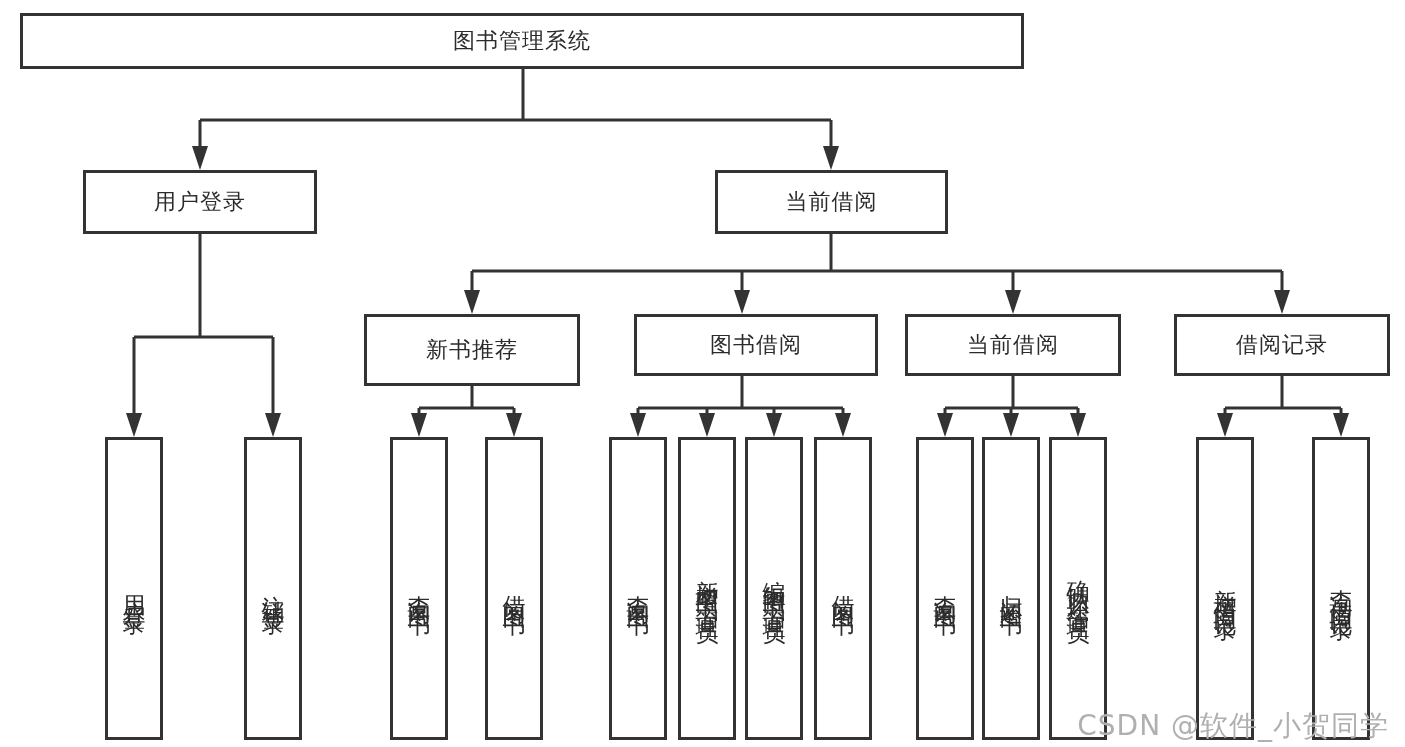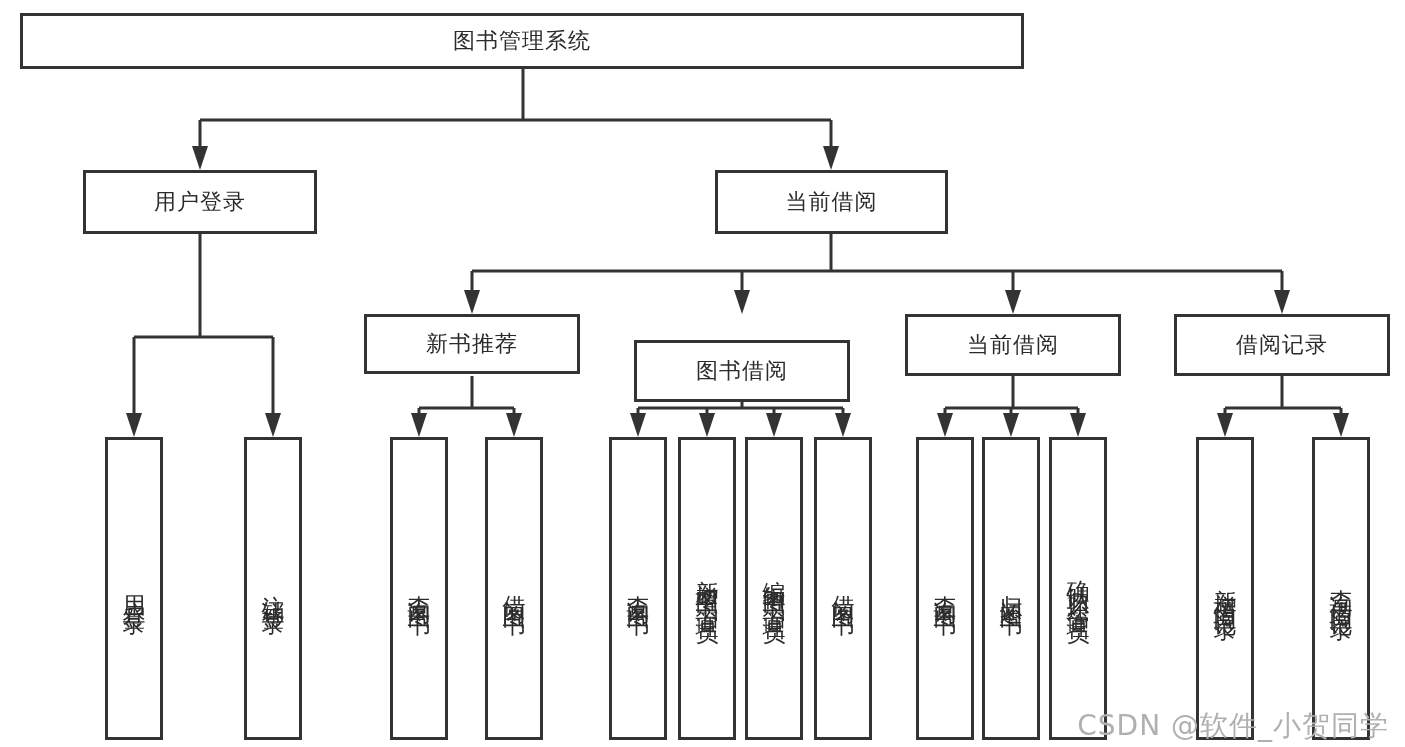--- a/index.html
+++ b/index.html
@@ -127,24 +127,24 @@
     <span>图书管理系统</span>
   </div>
 
   <div class="node h" style="left:83px; top:170px; width:234px; height:64px;">
     <span>用户登录</span>
   </div>
   <div class="node h" style="left:715px; top:170px; width:233px; height:64px;">
     <span>当前借阅</span>
   </div>
 
-  <div class="node h" style="left:364px; top:314px; width:216px; height:60px;">
+  <div class="node h" style="left:364px; top:314px; width:216px; height:72px;">
     <span>新书推荐</span>
   </div>
-  <div class="node h" style="left:634px; top:314px; width:216px; height:62px;margin-top:26px;">
+  <div class="node h" style="left:634px; top:314px; width:244px; height:62px;">
     <span>图书借阅</span>
   </div>
   <div class="node h" style="left:1174px; top:314px; width:216px; height:62px;">
     <span>借阅记录</span>
   </div>
   <div class="node h" style="left:905px; top:314px; width:216px; height:62px;">
     <span>当前借阅</span>
   </div>
 
   <div class="node v" style="left:105px; top:437px; width:58px; height:303px;">

